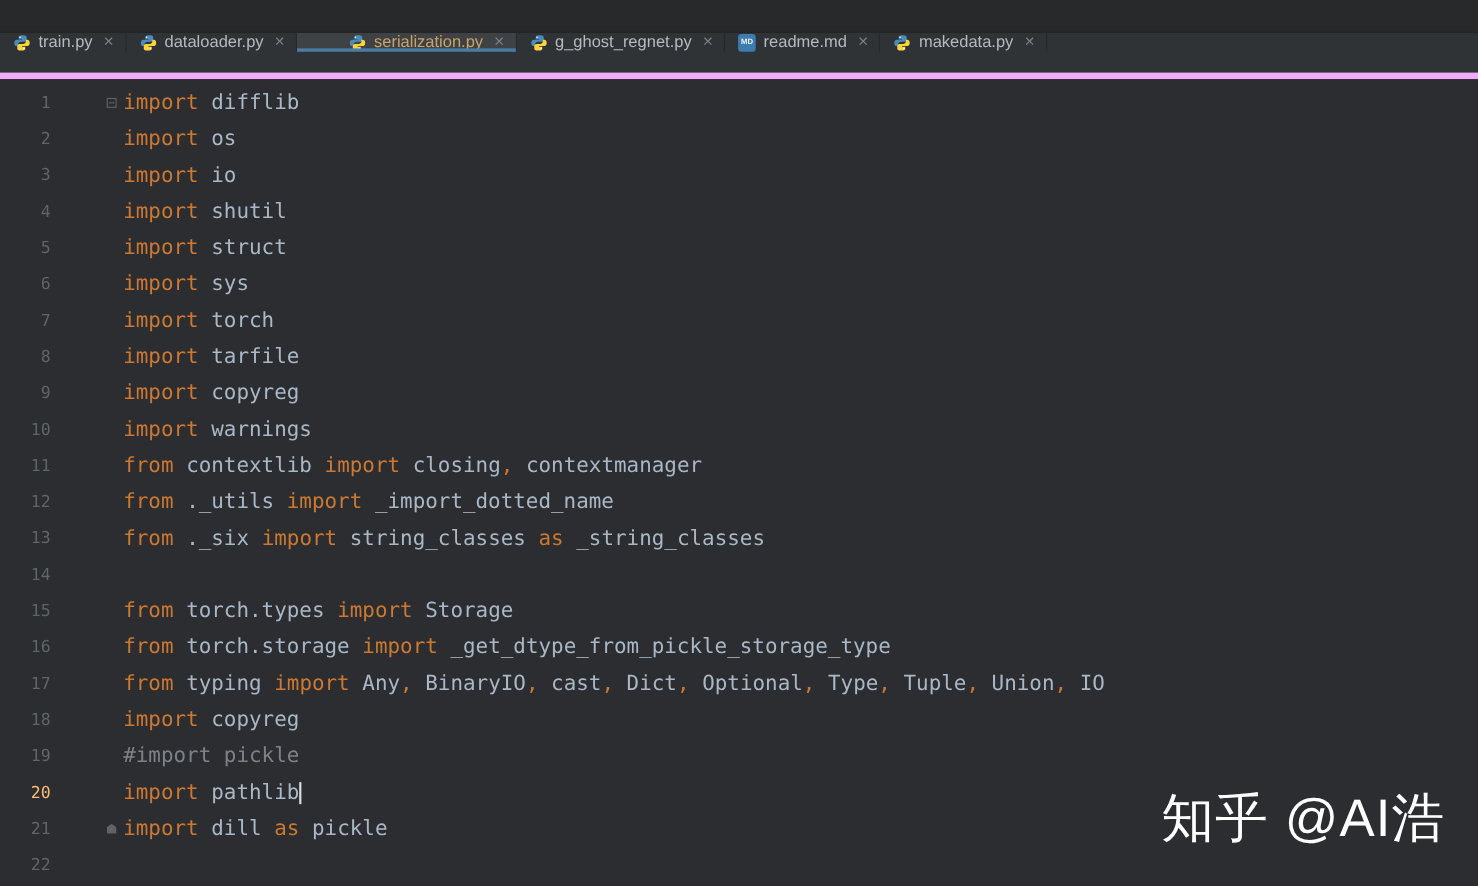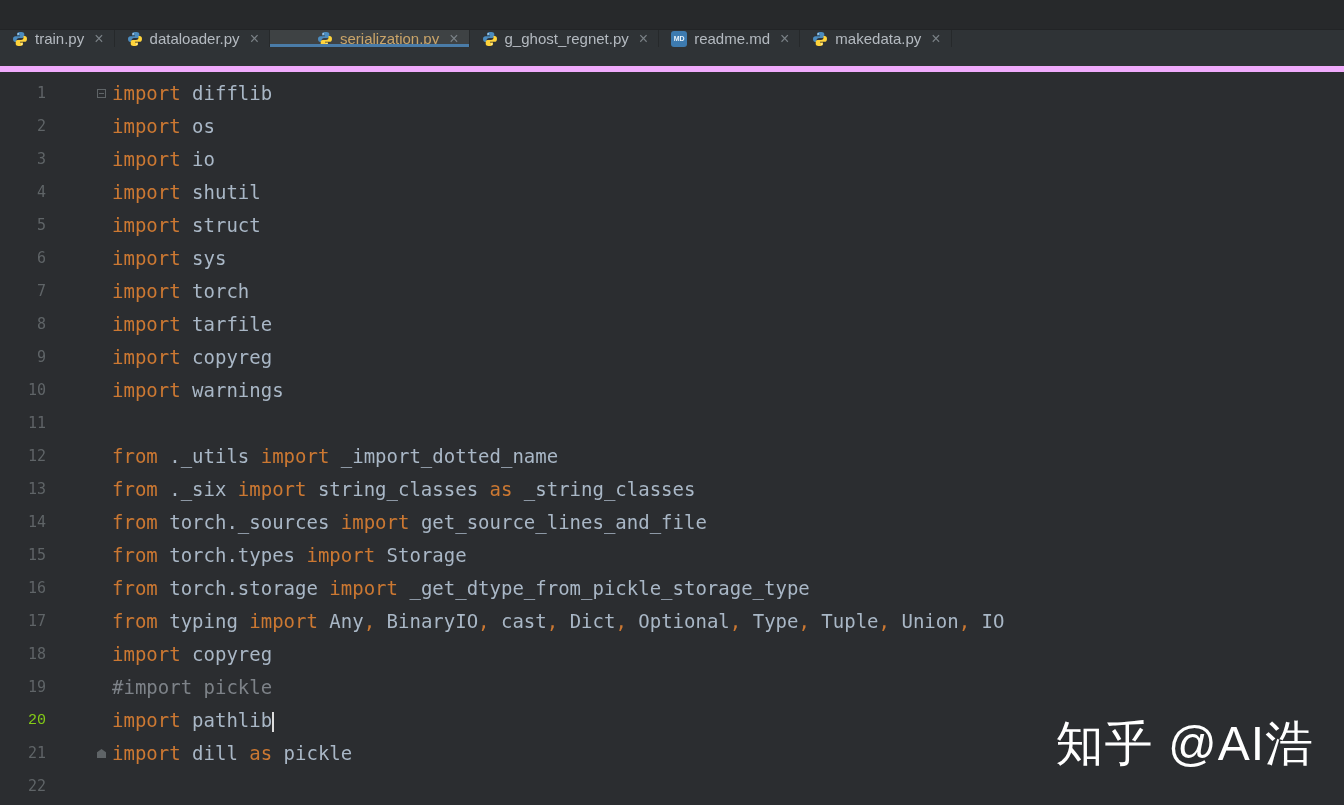--- a/index.html
+++ b/index.html
@@ -22,21 +22,21 @@
                       font-size:7px; font-weight:bold; letter-spacing:0;
                       font-family:"Liberation Sans",sans-serif; }
   .tabclose { color:#7a8186; font-size:16px; margin-left:3px; line-height:1; }
 
   .editor { position:relative; height:732px; background:#2b2d30; padding-top:5px;
             font-family:"DejaVu Sans Mono","Liberation Mono",monospace; }
   .line { display:flex; height:33px; line-height:33px; font-size:19px; }
   .gutter { flex:0 0 110px; display:flex; }
   .lnum { flex:0 0 46px; text-align:right; color:#5f6467; font-size:15px;
           font-family:"DejaVu Sans Mono",monospace; }
-  .line.activeline .lnum { color:#84cc16;font-family:Liberation Mono, monospace; }
+  .line.activeline .lnum { color:#fdba74; }
   .foldcol { flex:1; display:flex; justify-content:flex-end; align-items:center;
              padding-right:4px; }
   .fold-start { width:9px; height:9px; border:1px solid #5f6467; position:relative; }
   .fold-start::after { content:''; position:absolute; left:1px; right:1px; top:3px;
                        height:1px; background:#5f6467; }
   .fold-end { width:9px; height:9px; background:#5f6467;
               clip-path:polygon(50% 0,100% 35%,100% 100%,0 100%,0 35%); }
   .code { padding-left:2px; white-space:pre; color:#a9b7c6; }
   .tk-k { color:#cc7832; }
   .tk-p { color:#a9b7c6; }
@@ -194,41 +194,41 @@
           <span class="lnum">10</span>
           <span class="foldcol"></span>
         </span>
         <span class="code"><span class="tk-k">import</span><span class="tk-p"> warnings</span></span>
       </div>
       <div class="line">
         <span class="gutter">
           <span class="lnum">11</span>
           <span class="foldcol"></span>
         </span>
+        <span class="code"><span class="tk-k">from</span><span class="tk-p"> contextlib </span><span class="tk-k">import</span><span class="tk-p"> closing</span><span class="tk-m">,</span><span class="tk-p"> contextmanager</span></span>
       </div>
       <div class="line">
         <span class="gutter">
           <span class="lnum">12</span>
           <span class="foldcol"></span>
         </span>
         <span class="code"><span class="tk-k">from</span><span class="tk-p"> ._utils </span><span class="tk-k">import</span><span class="tk-p"> _import_dotted_name</span></span>
       </div>
       <div class="line">
         <span class="gutter">
           <span class="lnum">13</span>
           <span class="foldcol"></span>
         </span>
         <span class="code"><span class="tk-k">from</span><span class="tk-p"> ._six </span><span class="tk-k">import</span><span class="tk-p"> string_classes </span><span class="tk-k">as</span><span class="tk-p"> _string_classes</span></span>
       </div>
       <div class="line">
         <span class="gutter">
           <span class="lnum">14</span>
           <span class="foldcol"></span>
         </span>
-        <span class="code"><span class="tk-k">from</span><span class="tk-p"> torch._sources </span><span class="tk-k">import</span><span class="tk-p"> get_source_lines_and_file</span></span>
       </div>
       <div class="line">
         <span class="gutter">
           <span class="lnum">15</span>
           <span class="foldcol"></span>
         </span>
         <span class="code"><span class="tk-k">from</span><span class="tk-p"> torch.types </span><span class="tk-k">import</span><span class="tk-p"> Storage</span></span>
       </div>
       <div class="line">
         <span class="gutter">

